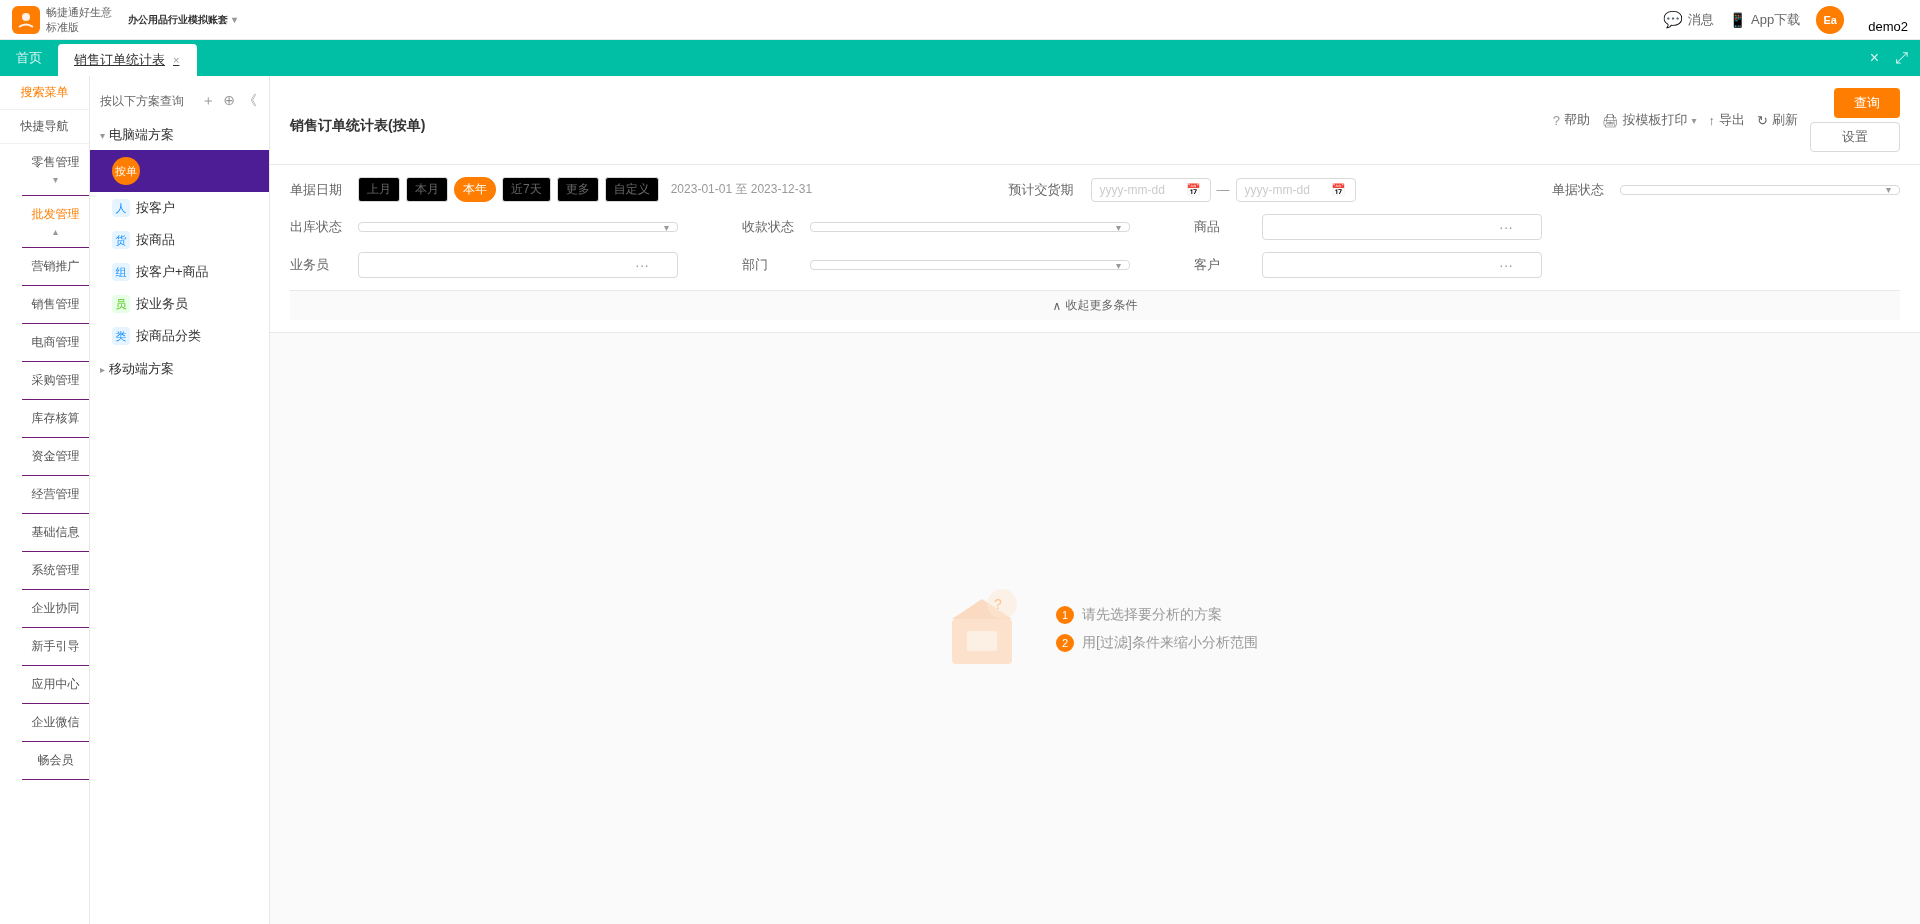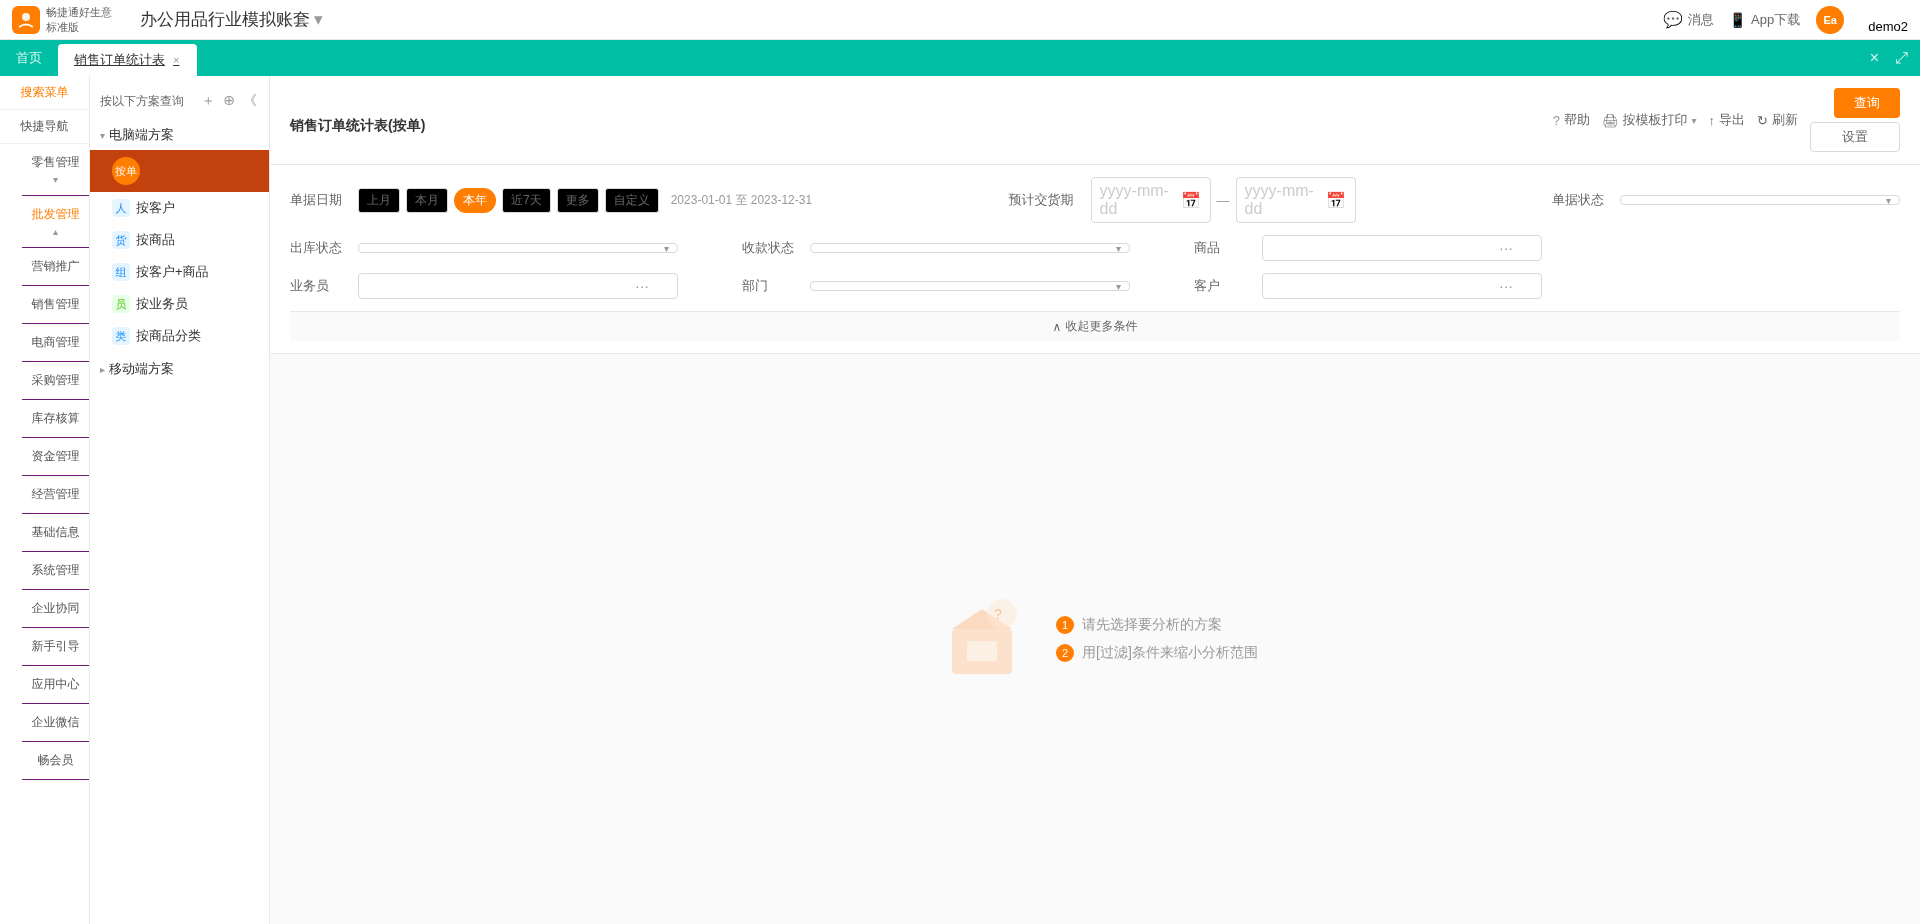--- a/index.html
+++ b/index.html
@@ -36,26 +36,27 @@
       color: #fff;
       font-size: 14px;
       font-weight: bold;
     }
     .logo-text {
       font-size: 11px;
       color: #666;
       line-height: 1.3;
     }
     .app-title {
-      font-size: 17px;
+      font-size: 10px;
       color: #333;
-      margin-left: 20px;
+      margin-left: 8px;
       display: flex;
       align-items: center;
       gap: 4px;
+      font-weight: bold;
     }
     .top-header-right {
       display: flex;
       align-items: center;
       gap: 16px;
     }
     .header-action {
       display: flex;
       align-items: center;
       gap: 4px;
@@ -234,21 +235,21 @@
     .scheme-item {
       display: flex;
       align-items: center;
       padding: 7px 10px 7px 22px;
       cursor: pointer;
       font-size: 13px;
       color: #333;
       gap: 6px;
     }
     .scheme-item.active {
-      background: #c2410c;
+      background: #4c1d95;
       color: #ff7d00;
       align-items: flex-end;
     }
     .scheme-item-icon {
       width: 18px;
       height: 18px;
       border-radius: 4px;
       display: flex;
       align-items: center;
       justify-content: center;
@@ -368,21 +369,21 @@
     }
     .date-input-group {
       display: flex;
       align-items: center;
       gap: 6px;
     }
     .date-input {
       border: 1px solid #d9d9d9;
       border-radius: 4px;
       padding: 4px 8px;
-      font-size: 16px;
+      font-size: 12px;
       width: 120px;
       color: #999;
       display: flex;
       align-items: center;
       justify-content: space-between;
       cursor: pointer;
     }
     .date-separator { color: #999; }
     .filter-select {
       border: 1px solid #d9d9d9;

